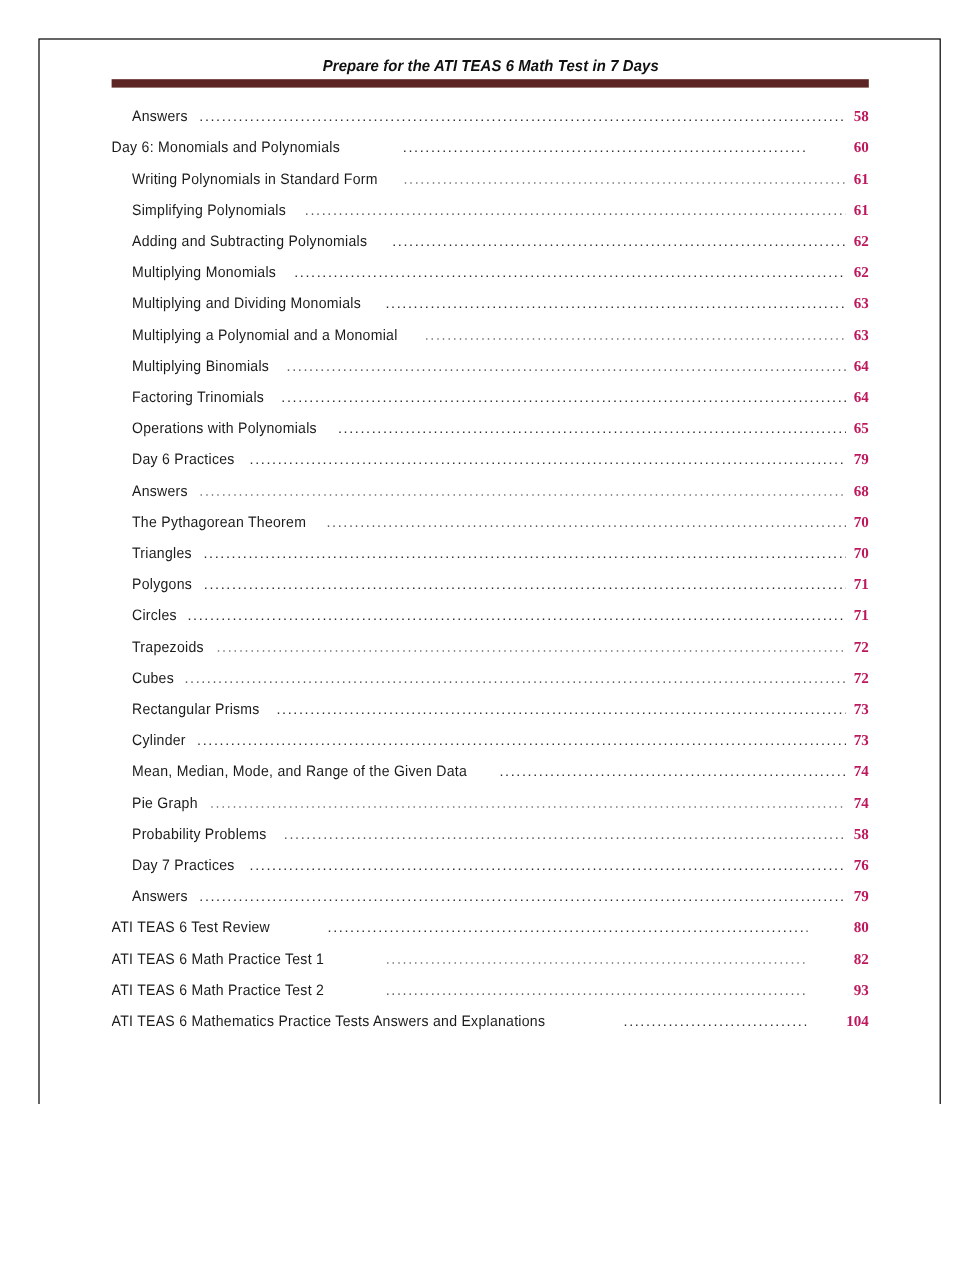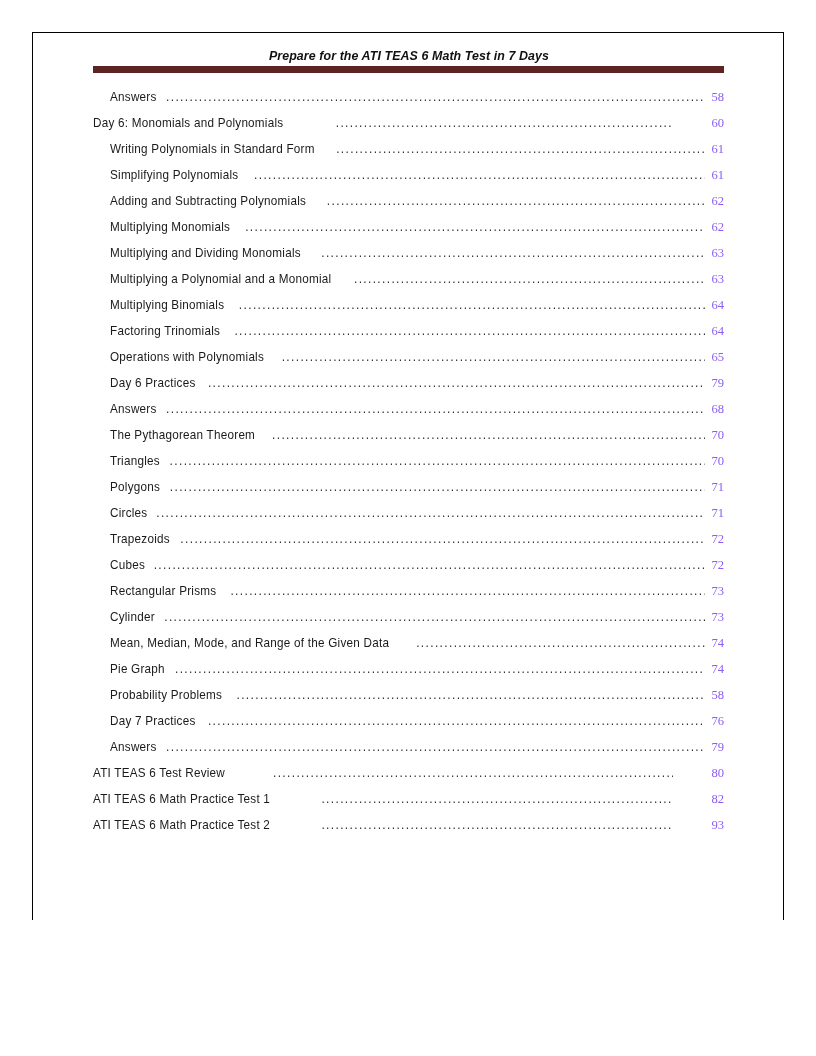--- a/index.html
+++ b/index.html
@@ -108,23 +108,23 @@
     left: 0;
     bottom: -3px;
     font-family: "Liberation Sans Narrow", "Liberation Sans", sans-serif;
     font-size: 12px;
     letter-spacing: 1.35px;
     color: #2a2a2a;
     white-space: nowrap;
   }
   .toc-page {
     font-family: "Liberation Serif", serif;
-    font-weight: normal;
+    font-weight: bold;
     font-size: 12.6px;
-    color: #8b5cf6;
+    color: #be185d;
     flex: 0 0 auto;
     text-align: right;
     min-width: 18px;
     letter-spacing: 0px;
   }
 
   
   .toc-entry.gap .toc-title { padding-right: 5px; }
 
   
@@ -312,20 +312,25 @@
       <div class="toc-entry level-1 gap">
         <span class="toc-title">ATI TEAS 6 Math Practice Test 1</span>
         <span class="toc-leader"></span>
         <span class="toc-page">82</span>
       </div>
       <div class="toc-entry level-1 gap">
         <span class="toc-title">ATI TEAS 6 Math Practice Test 2</span>
         <span class="toc-leader"></span>
         <span class="toc-page">93</span>
       </div>
+      <div class="toc-entry level-1 gap">
+        <span class="toc-title">ATI TEAS 6 Mathematics Practice Tests Answers and Explanations</span>
+        <span class="toc-leader"></span>
+        <span class="toc-page">104</span>
+      </div>
     </div>
 
   <div id="footer-rule" style="background: rgb(74, 126, 187);"></div>
 
   <div id="footer-page-number">8</div>
 
   <div id="footer-website">www.EffortlessMath.com</div>
 
 </div>
 

